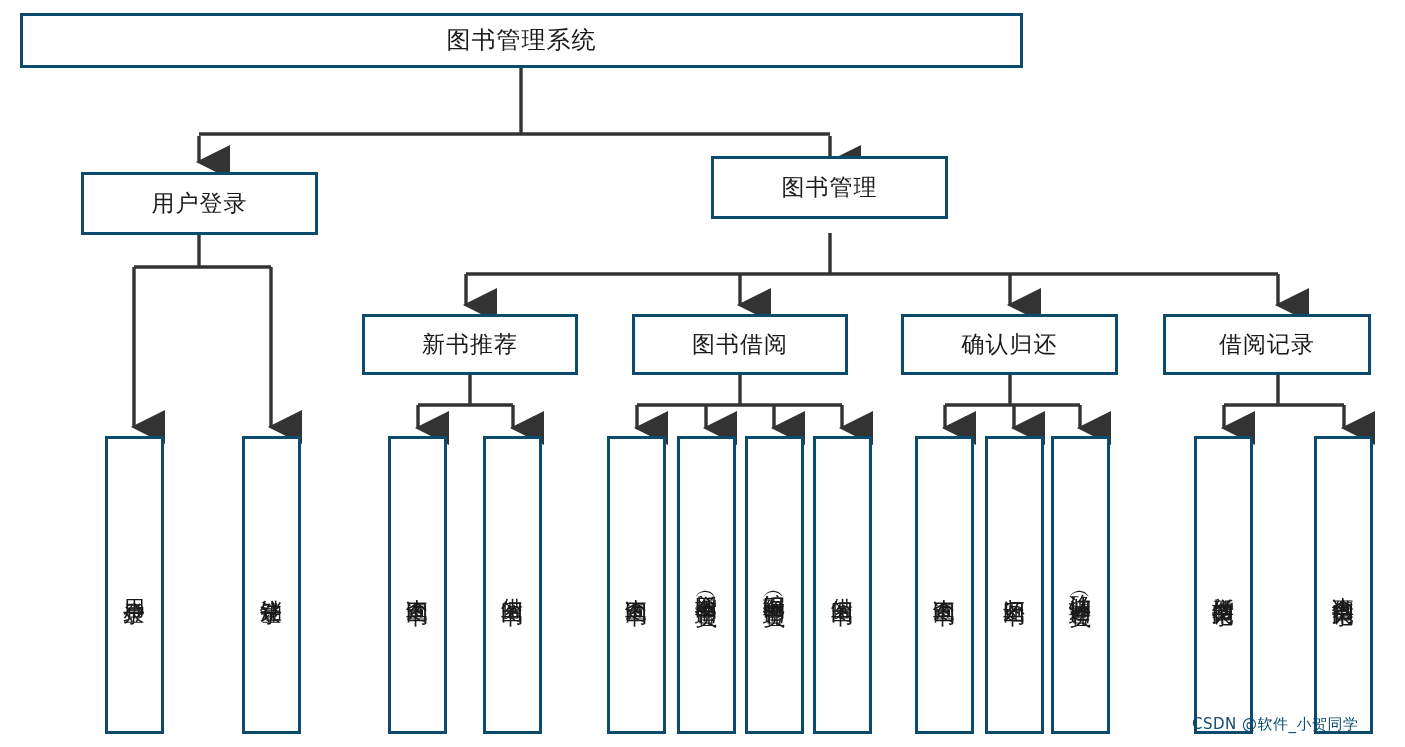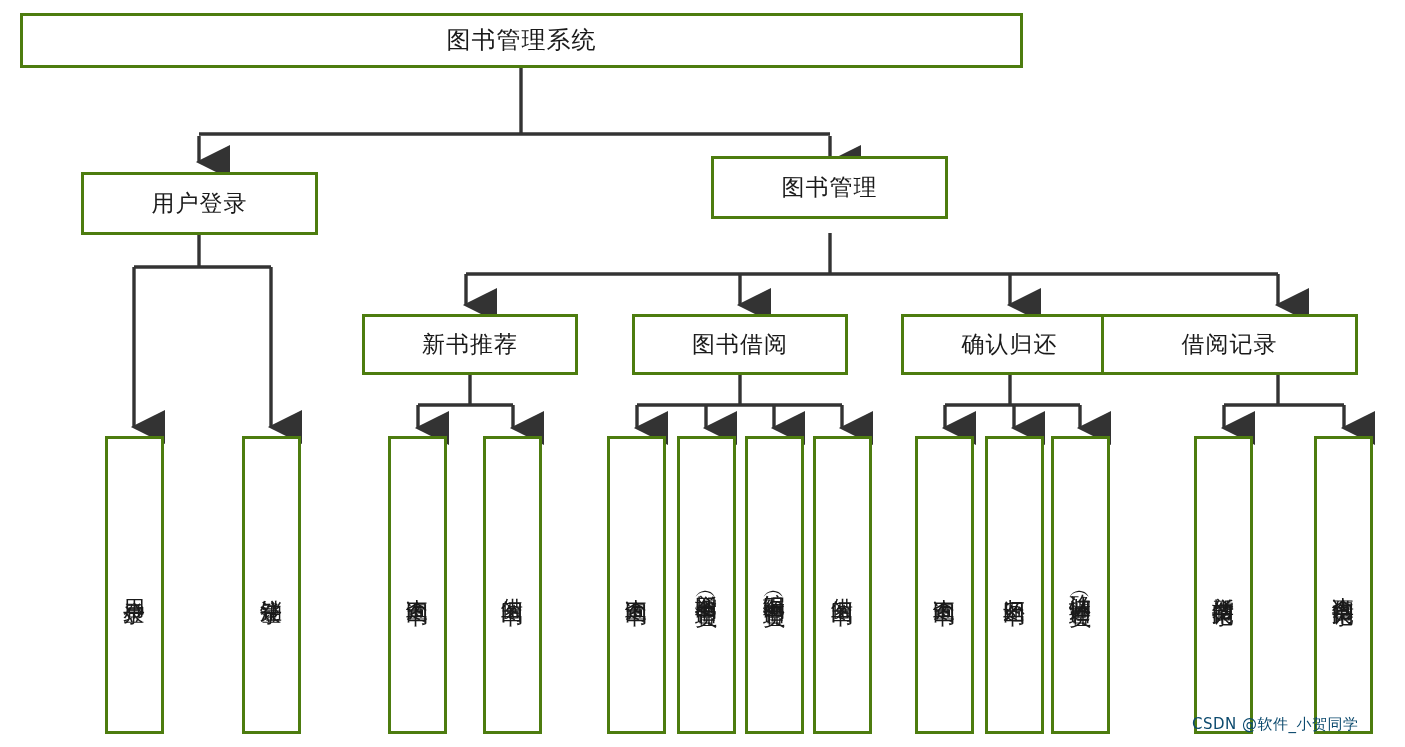--- a/index.html
+++ b/index.html
@@ -22,21 +22,21 @@
     left: 0;
     top: 0;
     width: 1405px;
     height: 747px;
     pointer-events: none;
   }
   .node {
     position: absolute;
     box-sizing: border-box;
     background: #ffffff;
-    border: 3px solid #4d7c0f;
+    border: 3px solid #0c4a6e;
     display: flex;
     align-items: center;
     justify-content: center;
     text-align: center;
     color: #1a1a1a;
   }
   .node .label {
     font-size: 23px;
     line-height: 1.18;
     letter-spacing: 1px;
@@ -132,21 +132,21 @@
 
   <div class="node" style="left:362px; top:314px; width:216px; height:61px;">
     <span class="label">新书推荐</span>
   </div>
   <div class="node" style="left:632px; top:314px; width:216px; height:61px;">
     <span class="label">图书借阅</span>
   </div>
   <div class="node" style="left:901px; top:314px; width:217px; height:61px;">
     <span class="label">确认归还</span>
   </div>
-  <div class="node" style="left:1101px; top:314px; width:257px; height:61px;text-align:center;">
+  <div class="node" style="left:1163px; top:314px; width:208px; height:61px;text-align:center;">
     <span class="label">借阅记录</span>
   </div>
 
   <div class="node leaf" style="left:105px; top:436px; width:59px; height:298px;">
     <span class="label">用户登录</span>
   </div>
   <div class="node leaf" style="left:242px; top:436px; width:59px; height:298px;">
     <span class="label">注销登录</span>
   </div>
 

